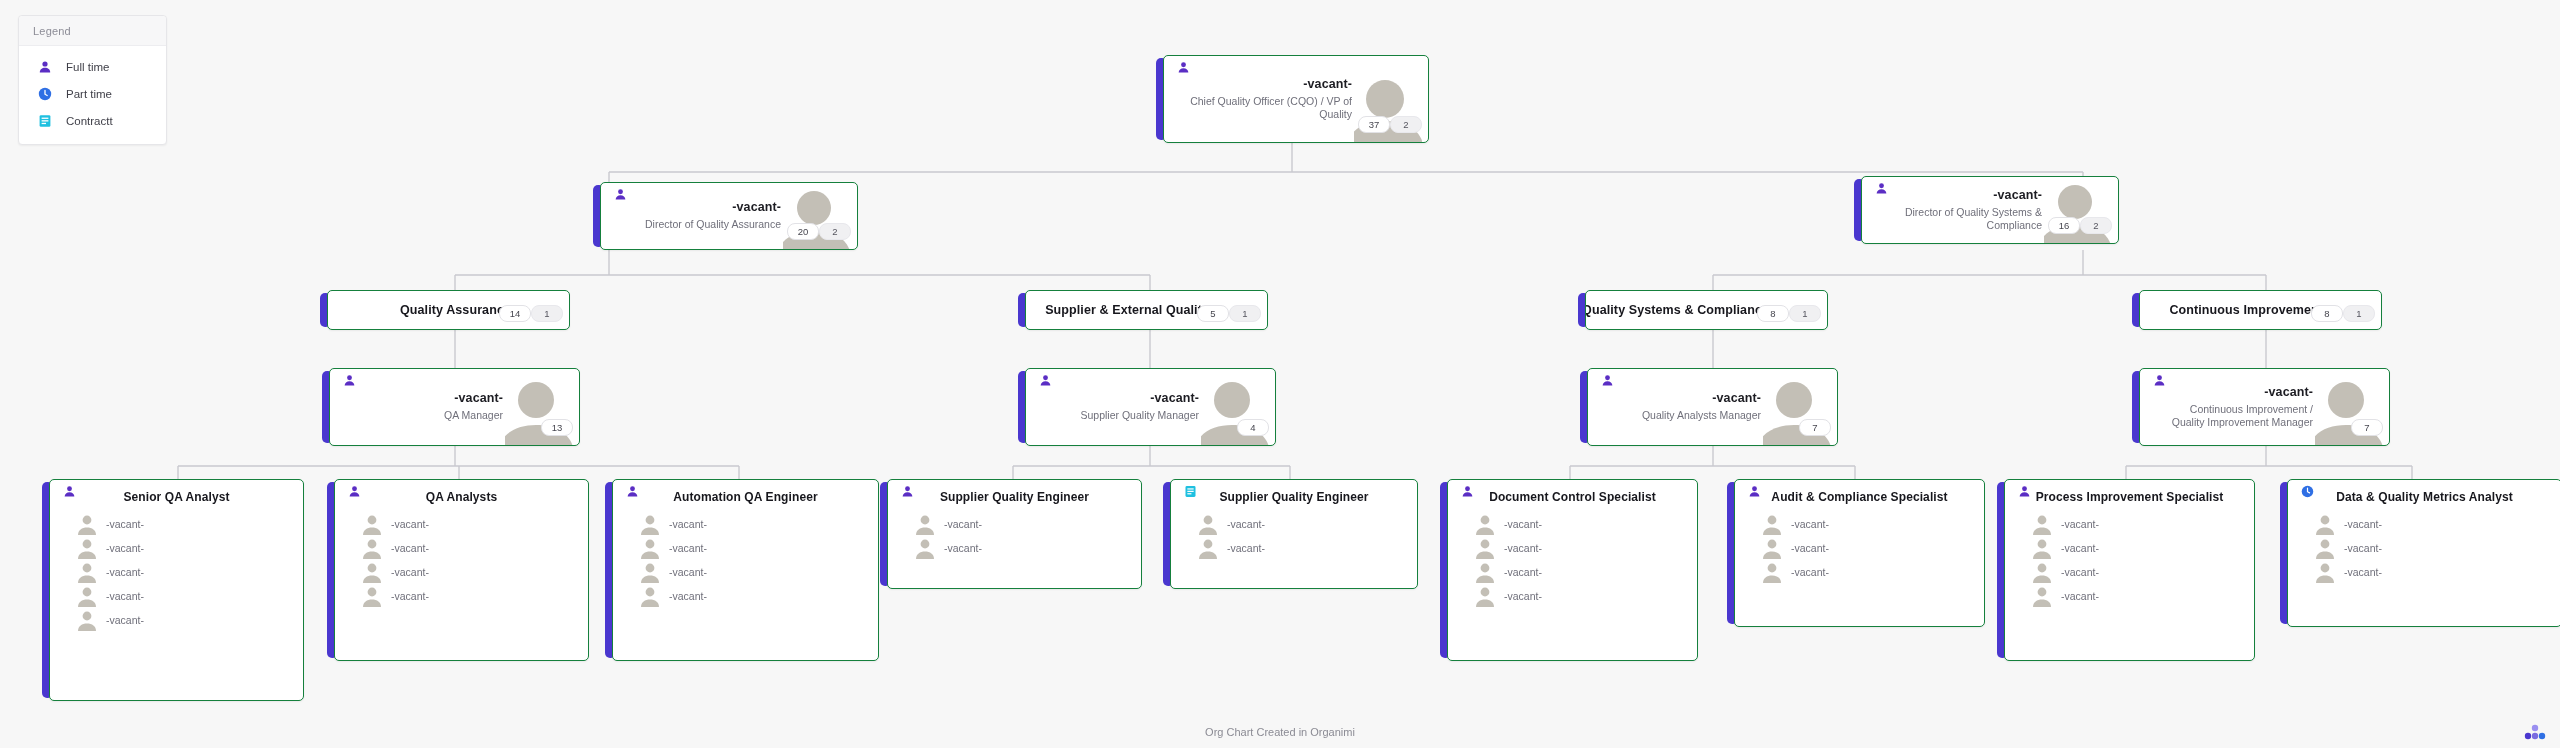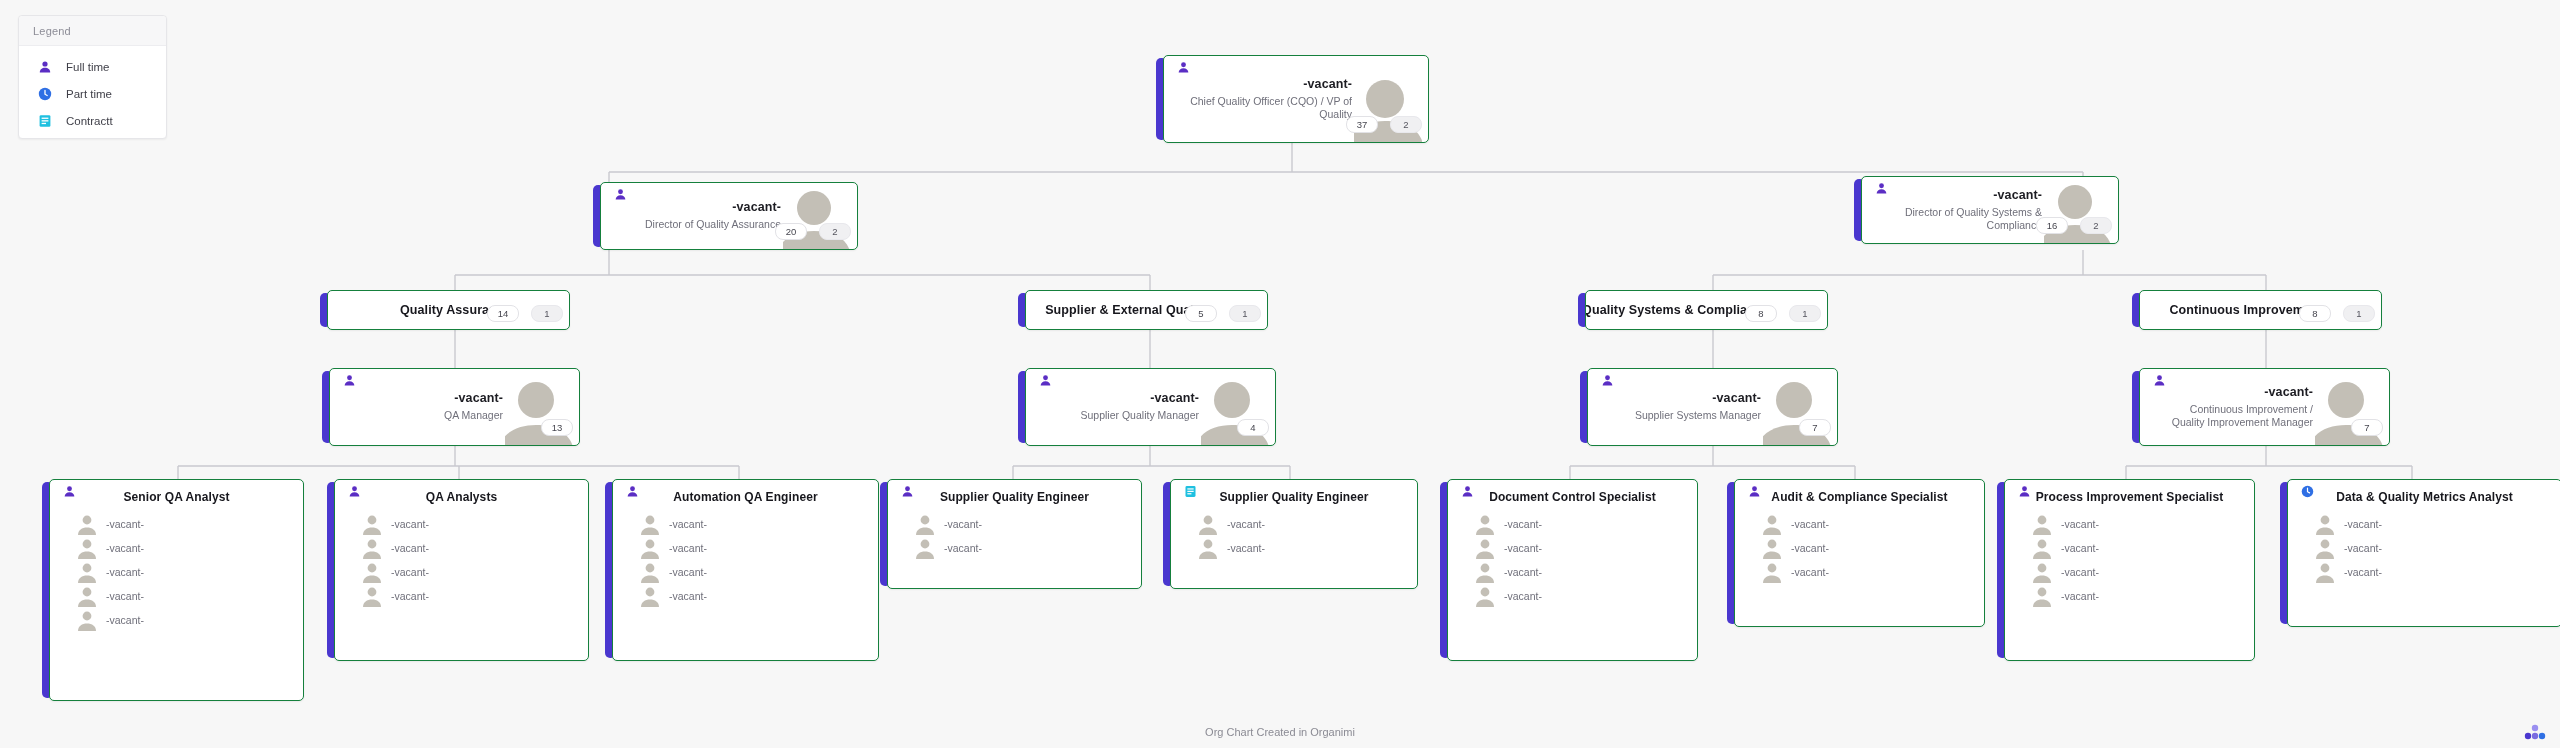--- a/index.html
+++ b/index.html
@@ -18,21 +18,21 @@
   .legend{
     position:absolute;left:18px;top:15px;width:147px;
     background:#fff;border:1px solid #e6e6e9;border-radius:4px;
     box-shadow:0 1px 2px rgba(0,0,0,.05);
   }
   .legend-title{
     font-size:11px;color:#8d8d97;padding:9px 12px 8px 14px;
     background:#f7f7f8;border-bottom:1px solid #ededf0;border-radius:4px 4px 0 0;
     letter-spacing:.2px;
   }
-  .legend-body{padding:7px 0 4px 0;}
+  .legend-body{padding:7px 0 10px 0;}
   .legend-row{display:flex;align-items:center;height:27px;padding:0 0 0 18px;}
   .legend-ico{width:15px;height:15px;display:flex;align-items:center;justify-content:center;margin-right:14px;flex:0 0 auto;}
   .legend-lbl{font-size:11.5px;color:#3f3f48;}
 
   
   .node{position:absolute;}
   .bar{
     position:absolute;left:0;top:3px;bottom:3px;width:11px;
     background:#4a37cf;border-radius:5px;
   }
@@ -51,21 +51,21 @@
   .person .card{padding:0;}
   .p-text{
     position:absolute;left:26px;right:76px;top:0;bottom:0;
     display:flex;flex-direction:column;align-items:flex-end;justify-content:center;
     text-align:right;
   }
   .p-name{font-size:12.5px;font-weight:bold;color:#1c1c22;letter-spacing:.1px;}
   .p-title{font-size:10.5px;color:#6f6f7a;line-height:1.28;margin-top:4px;}
   .p-photo{position:absolute;right:4px;bottom:0;width:70px;height:100%;overflow:hidden;}
   .p-photo svg{position:absolute;right:2px;bottom:-6px;}
-  .counts{position:absolute;right:6px;bottom:9px;display:flex;gap:12px;z-index:3;}
+  .counts{position:absolute;right:6px;bottom:9px;display:flex;gap:0;z-index:3;}
   .cnt{
     min-width:20px;height:15px;padding:0 5px;border-radius:8px;background:#fff;
     border:1px solid #e2e2e6;font-size:9.5px;color:#46464f;
     display:flex;align-items:center;justify-content:center;
   }
   .cnt.soft{background:#f0f0f2;border-color:#e8e8ec;color:#55555e;}
 
   
   .group .g-label{
     position:absolute;left:16px;right:58px;top:0;bottom:0;
@@ -358,21 +358,21 @@
     <div class="bar"></div>
     <div class="card">
       <span class="badge-ico">
         <svg width="13" height="13" viewBox="0 0 14 14">
           <circle cx="7" cy="4" r="2.6" fill="#5b2ec4"></circle>
           <path d="M1.8 12.4c0-2.9 2.3-4.6 5.2-4.6s5.2 1.7 5.2 4.6z" fill="#5b2ec4"></path>
         </svg>
       </span>
       <div class="p-text">
         <div class="p-name">-vacant-</div>
-        <div class="p-title">Supplier Systems Manager</div>
+        <div class="p-title">Quality Analysts Manager</div>
       </div>
       <div class="p-photo">
         <svg width="74" height="72" viewBox="0 0 74 72">
           <circle cx="37" cy="21" r="18" fill="#c3bfb6"></circle>
           <path d="M-1 76c0-20 17-30 38-30s38 10 38 30z" fill="#c3bfb6"></path>
         </svg>
       </div>
       <div class="counts">
         <span class="cnt">7</span>
       </div>

